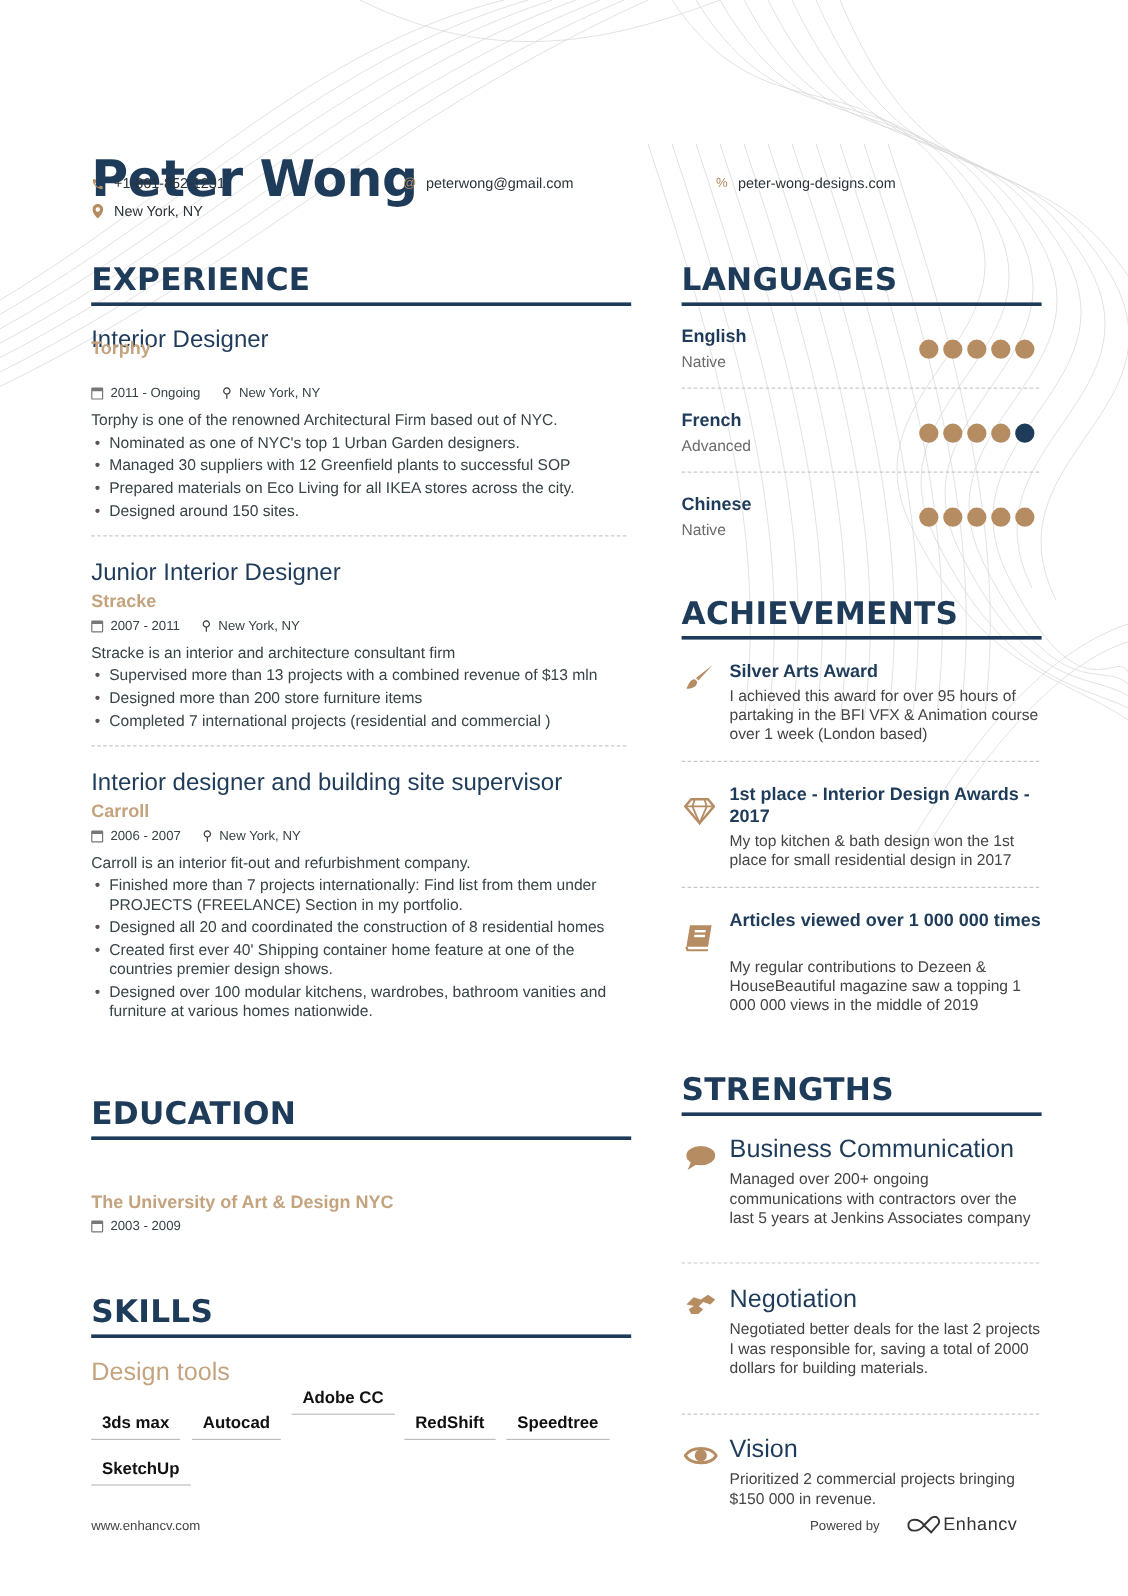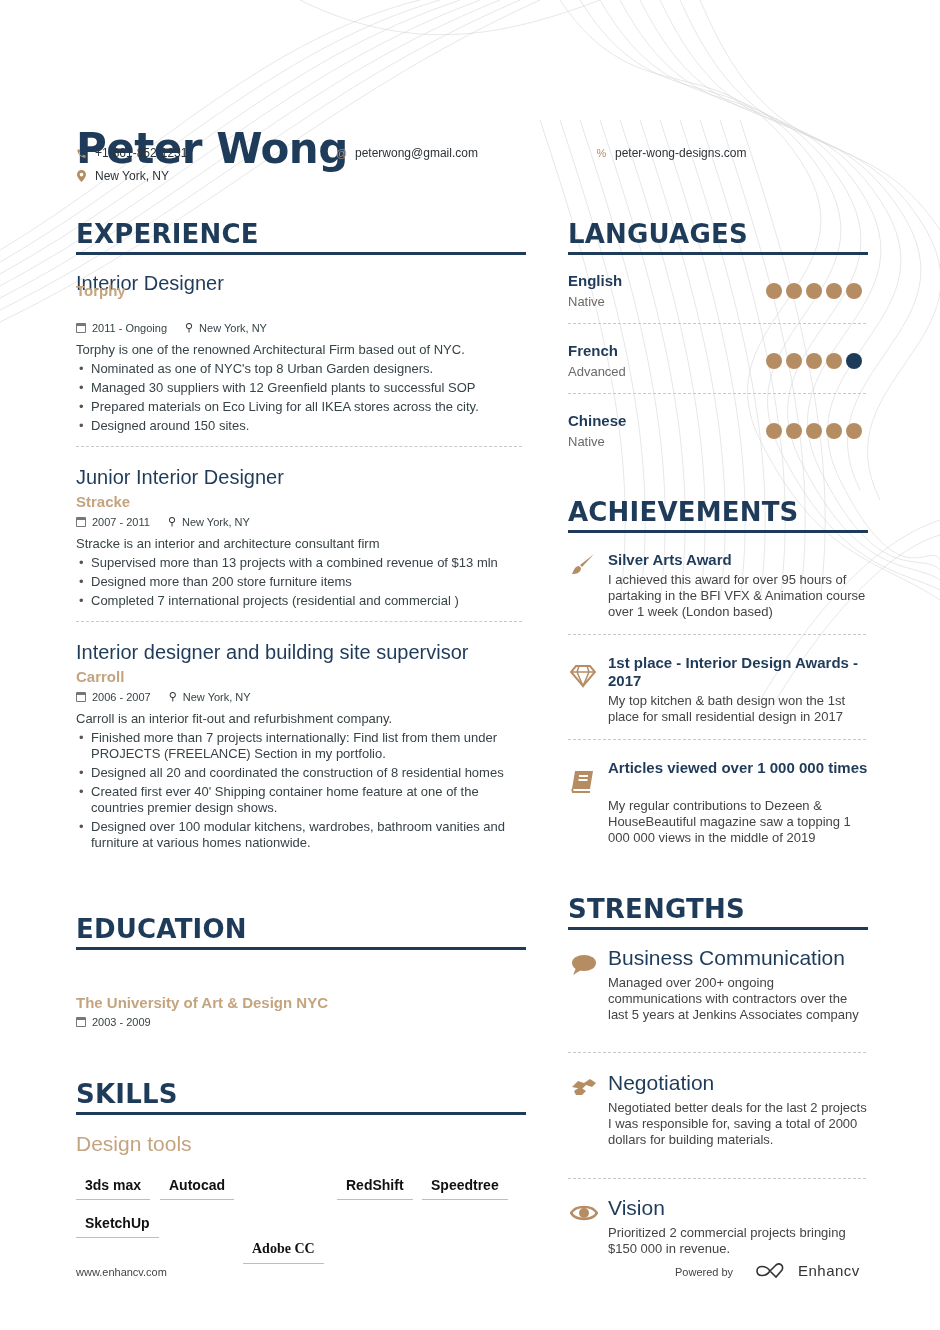--- a/index.html
+++ b/index.html
@@ -37,21 +37,21 @@
   .ach-title { position: absolute; left: 608px; width: 260px; font-size: 15px; font-weight: bold; color: #1f3b5a; line-height: 18px; }
   .ach-desc { position: absolute; left: 608px; width: 262px; font-size: 13px; color: #444; line-height: 16px; }
 
   .str-title { position: absolute; left: 608px; font-size: 21px; color: #1f3b5a; }
 
   .skill-cat { position: absolute; left: 76px; font-size: 21px; color: #c4a47f; }
   .tag { position: absolute; font-size: 14px; font-weight: bold; color: #111; padding: 0 9px 6px 9px; border-bottom: 1px solid #bdbdbd; }
 
   .footer-url { position: absolute; left: 76px; top: 1266px; font-size: 11px; color: #444; }
   .powered { position: absolute; left: 675px; top: 1266px; font-size: 11px; color: #444; }
-  .brand { position: absolute; left: 754px; top: 1262px; display: flex; align-items: center; gap: 12px; font-size: 15px; color: #333; letter-spacing: 0.5px; }
+  .brand { position: absolute; left: 754px; top: 1262px; display: flex; align-items: center; gap: 0; font-size: 15px; color: #333; letter-spacing: 0.5px; }
 </style>
 </head>
 <body>
 
 <svg class="bg-waves" viewBox="0 0 940 760" xmlns="http://www.w3.org/2000/svg">
   <g fill="none" stroke="#c9c9c9" stroke-width="0.6" opacity="0.75">
     <path d="M0 250 C 150 160, 260 40, 420 0"></path>
     <path d="M0 262 C 160 170, 270 50, 440 0"></path>
     <path d="M0 274 C 170 180, 280 60, 460 0"></path>
     <path d="M0 286 C 180 190, 290 70, 480 0"></path>
@@ -122,21 +122,21 @@
         <span class="cal"></span>
         <span>2011 - Ongoing</span>
       </span>
     <span class="item">
         <span class="pin">⚲</span>
         <span>New York, NY</span>
       </span>
   </div>
   <div class="desc" style="top:342px;">Torphy is one of the renowned Architectural Firm based out of NYC.</div>
   <ul class="bullets" style="top:361px;">
-    <li>Nominated as one of NYC's top 8 Urban Garden designers.</li>
+    <li>Nominated as one of NYC's top 1 Urban Garden designers.</li>
     <li>Managed 30 suppliers with 12 Greenfield plants to successful SOP</li>
     <li>Prepared materials on Eco Living for all IKEA stores across the city.</li>
     <li>Designed around 150 sites.</li>
   </ul>
   <div class="dash" style="left:76px; top:446px; width:446px;"></div>
 
   <div class="job-title" style="top:466px;">Junior Interior Designer</div>
   <div class="company" style="top:493px;">Stracke</div>
   <div class="meta" style="top:515px;">
     <span class="item">
@@ -184,21 +184,21 @@
         <span class="cal"></span>
         <span>2003 - 2009</span>
       </span>
   </div>
 
   <div class="section-title" style="left:76px; top:1079px;">SKILLS</div>
   <div class="section-rule" style="left:76px; top:1112px; width:450px;"></div>
   <div class="skill-cat" style="top:1132px;">Design tools</div>
   <div class="tag" style="left:76px; top:1177px;">3ds max</div>
   <div class="tag" style="left:160px; top:1177px;">Autocad</div>
-  <div class="tag" style="left:243px; top:1241px;font-family:Liberation Serif, serif;">Adobe CC</div>
+  <div class="tag" style="left:243px; top:1156px;">Adobe CC</div>
   <div class="tag" style="left:337px; top:1177px;">RedShift</div>
   <div class="tag" style="left:422px; top:1177px;">Speedtree</div>
   <div class="tag" style="left:76px; top:1215px;text-align:center;">SketchUp</div>
 
   <div class="section-title" style="left:568px; top:219px;">LANGUAGES</div>
   <div class="section-rule" style="left:568px; top:252px; width:300px;"></div>
 
   <div class="lang-name" style="top:272px;">English</div>
   <div class="lang-level" style="top:294px;">Native</div>
   <div class="dots" style="top:283px;">

